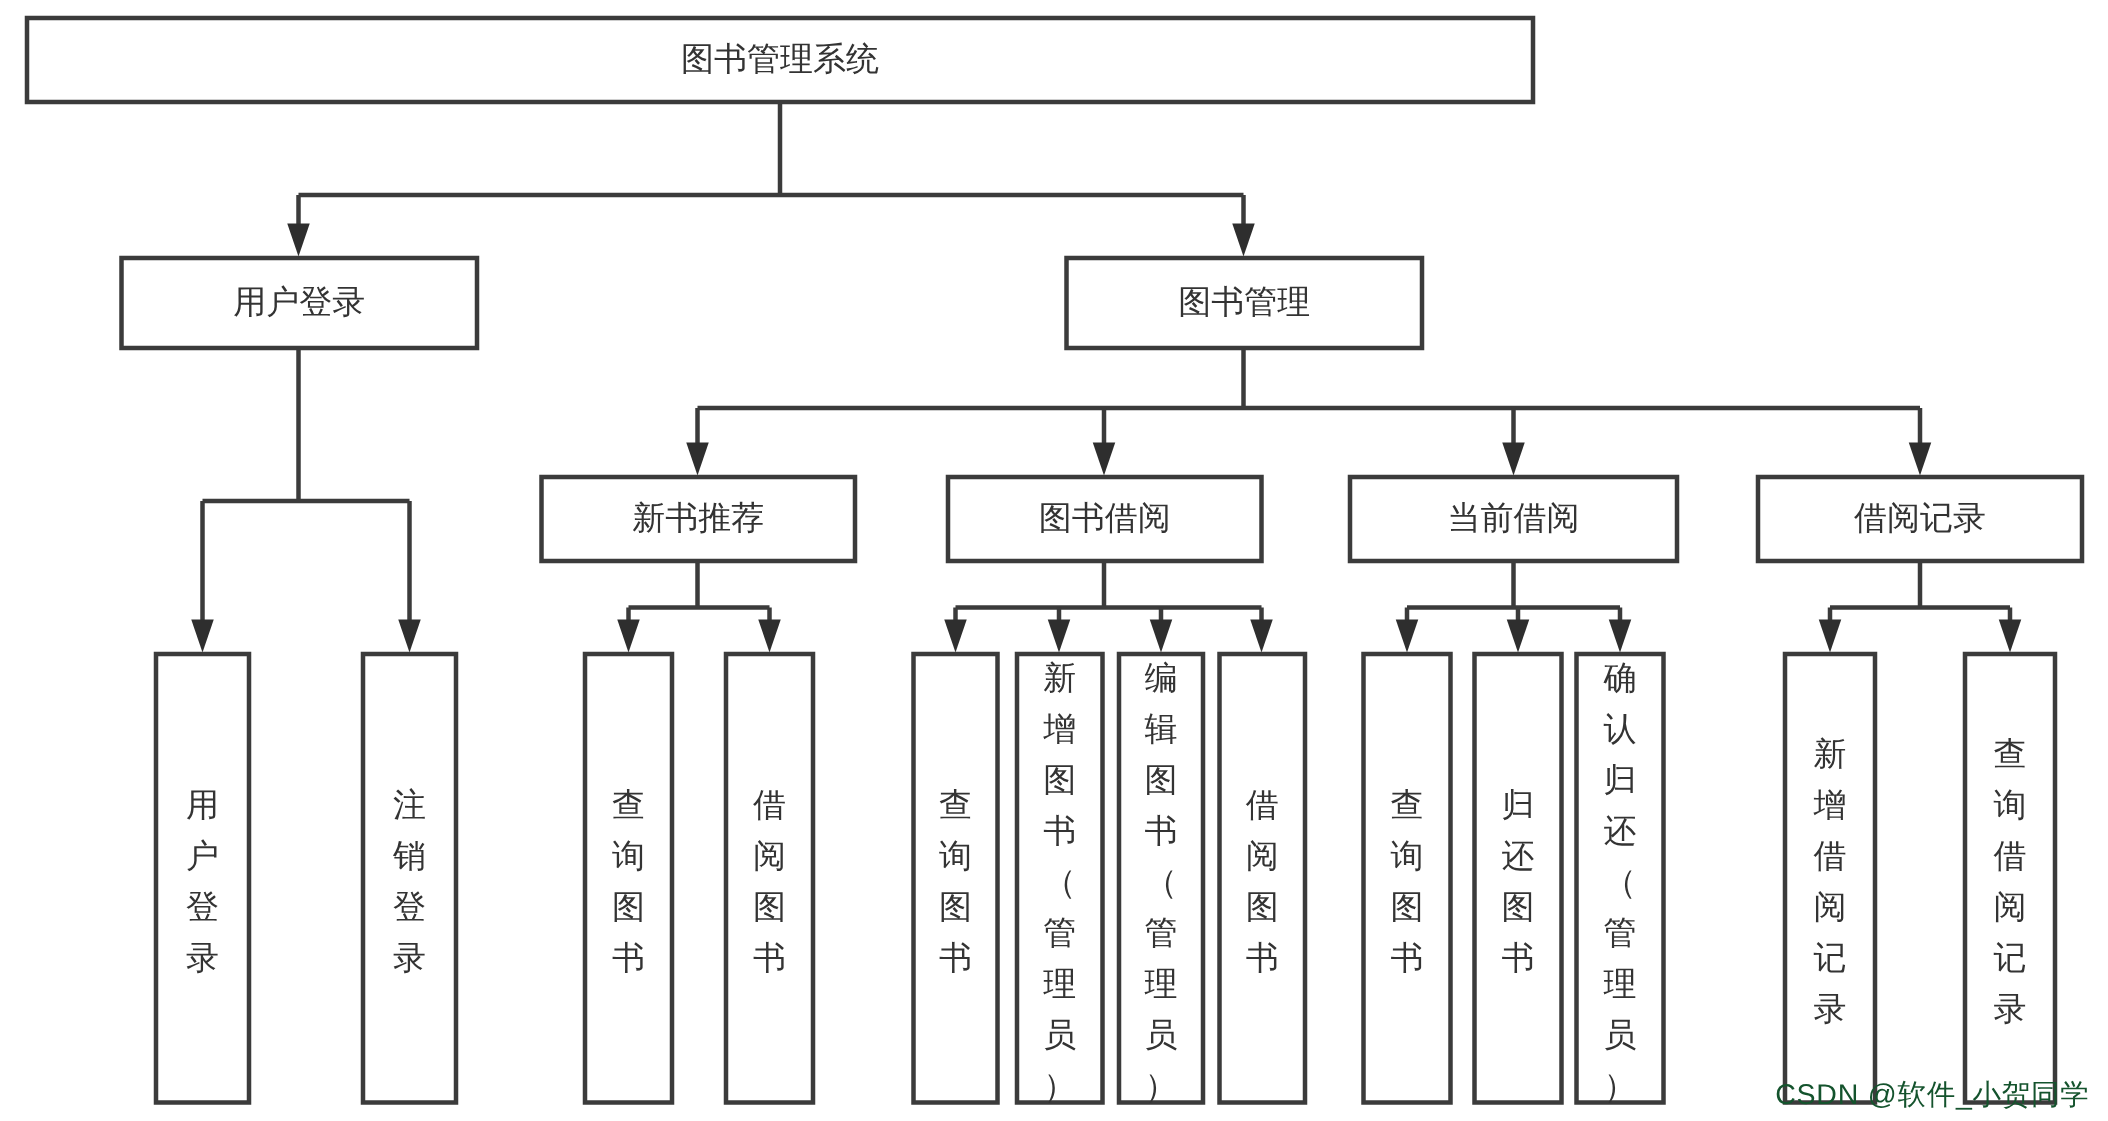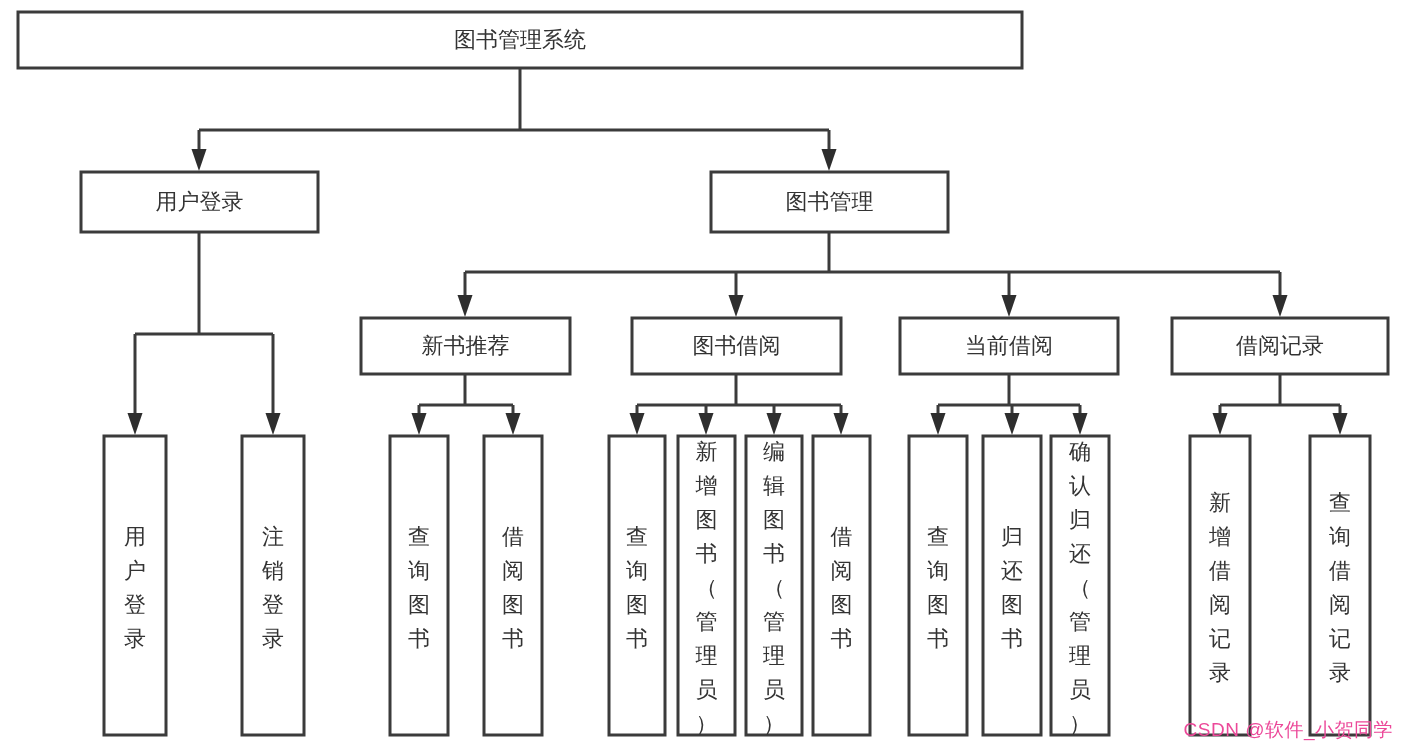--- a/index.html
+++ b/index.html
@@ -52,21 +52,21 @@
     font-size: 22px;
     fill: #333333;
     text-anchor: middle;
   }
   .watermark {
     position: absolute;
     right: 12px;
     bottom: 4px;
     font-family: "Liberation Sans", "DejaVu Sans", sans-serif;
     font-size: 19px;
-    color: #ec4899;
+    color: #14532d;
     white-space: nowrap;
     letter-spacing: 0.5px;
   }
 </style>
 </head>
 <body>
 
 <div id="diagram-root">
   <svg class="diagram-canvas" viewBox="0 0 1405 747" xmlns="http://www.w3.org/2000/svg">
     <g id="connector-layer">

